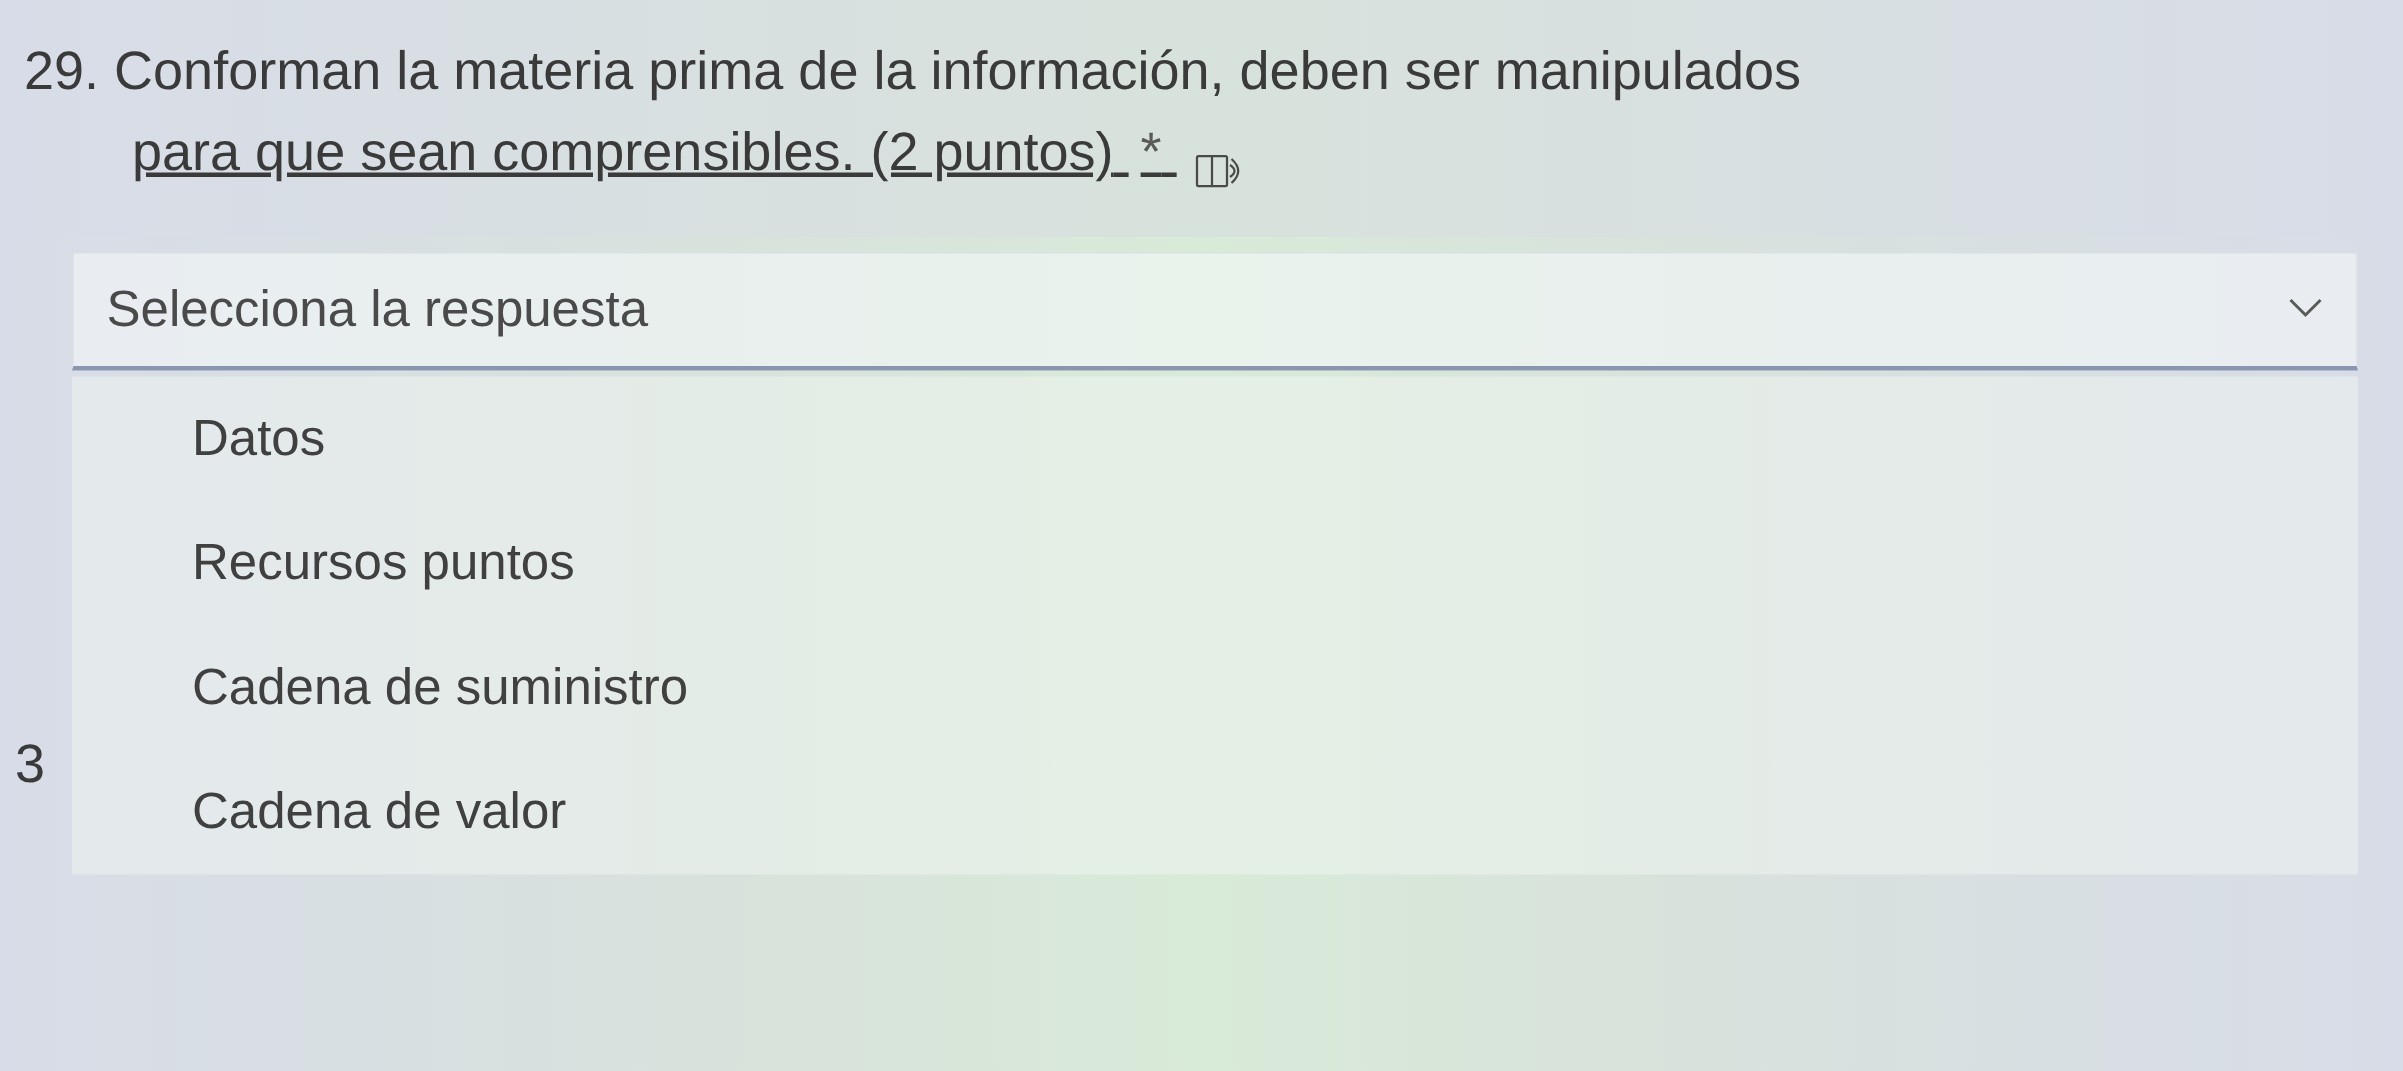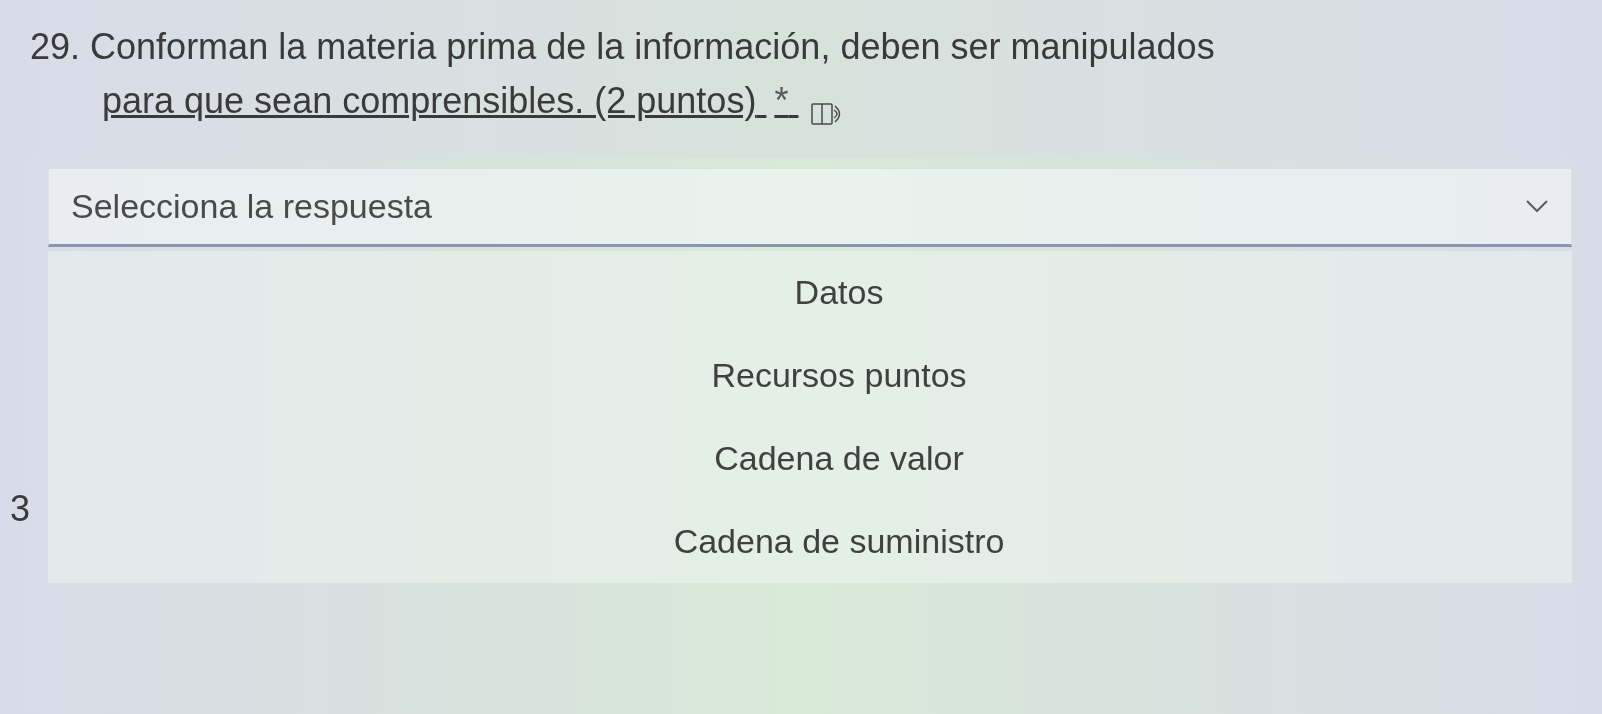--- a/index.html
+++ b/index.html
@@ -9,21 +9,21 @@
     }
     body {
       font-family: 'Segoe UI', Tahoma, Geneva, Verdana, sans-serif;
       background: linear-gradient(90deg, #d8dce8 0%, #d8e2dc 30%, #d8ead8 50%, #d8e2dc 70%, #d8dce8 100%);
       width: 1602px;
       height: 714px;
       overflow: hidden;
       position: relative;
     }
     .question-header {
-      padding: 20px 30px 30px 30px;
+      padding: 20px 30px 30px 16px;
       background: linear-gradient(90deg, #d8dce8 0%, #d8e0e0 30%, #d8e2dc 50%, #d8e0e0 70%, #d8dce8 100%);
     }
     .question-text {
       font-size: 36px;
       color: #3a3a3a;
       line-height: 1.5;
       font-weight: 400;
     }
     .question-number {
       display: inline;
@@ -47,21 +47,20 @@
       vertical-align: middle;
       margin-left: 12px;
       cursor: pointer;
     }
     .immersive-icon svg {
       width: 100%;
       height: 100%;
     }
     .dropdown-container {
       margin: 10px 30px 0 48px;
-      text-align: center;
     }
     .dropdown-select {
       background: rgba(245, 248, 248, 0.6);
       border: 1px solid rgba(180, 190, 200, 0.3);
       padding: 18px 22px;
       cursor: pointer;
       display: flex;
       justify-content: space-between;
       align-items: center;
       border-bottom: 3px solid #8a95b0;
@@ -119,18 +118,18 @@
     <span class="dropdown-placeholder">Selecciona la respuesta</span>
     <span class="dropdown-chevron">
       <svg width="24" height="14" viewBox="0 0 24 14" fill="none" stroke="#5a5a5a" stroke-width="2">
         <path d="M 2 2 L 12 12 L 22 2"></path>
       </svg>
     </span>
   </div>
   <div class="dropdown-options">
     <div class="dropdown-option">Datos</div>
     <div class="dropdown-option">Recursos puntos</div>
+    <div class="dropdown-option">Cadena de suministro</div>
     <div class="dropdown-option">Cadena de valor</div>
-    <div class="dropdown-option">Cadena de suministro</div>
   </div>
 </div>
 
 <div class="side-number">3</div>
 
 </body></html>

